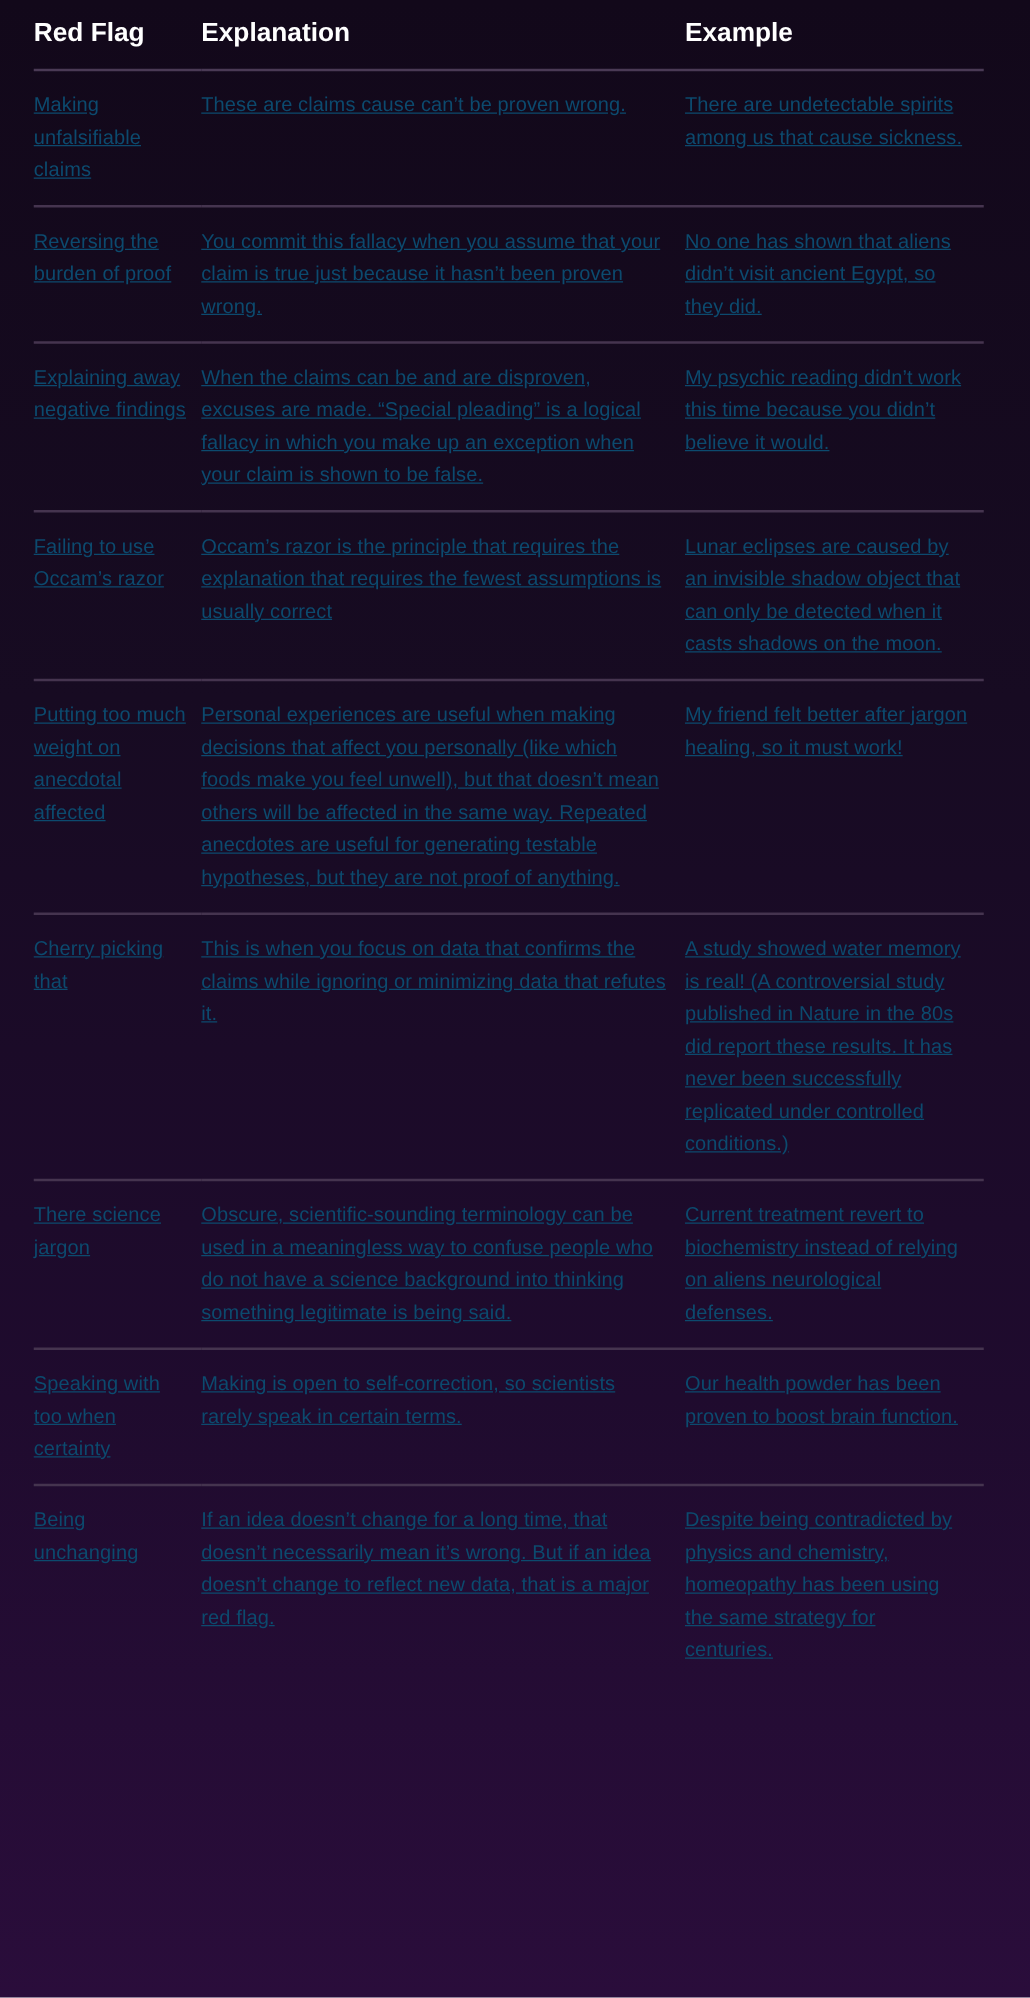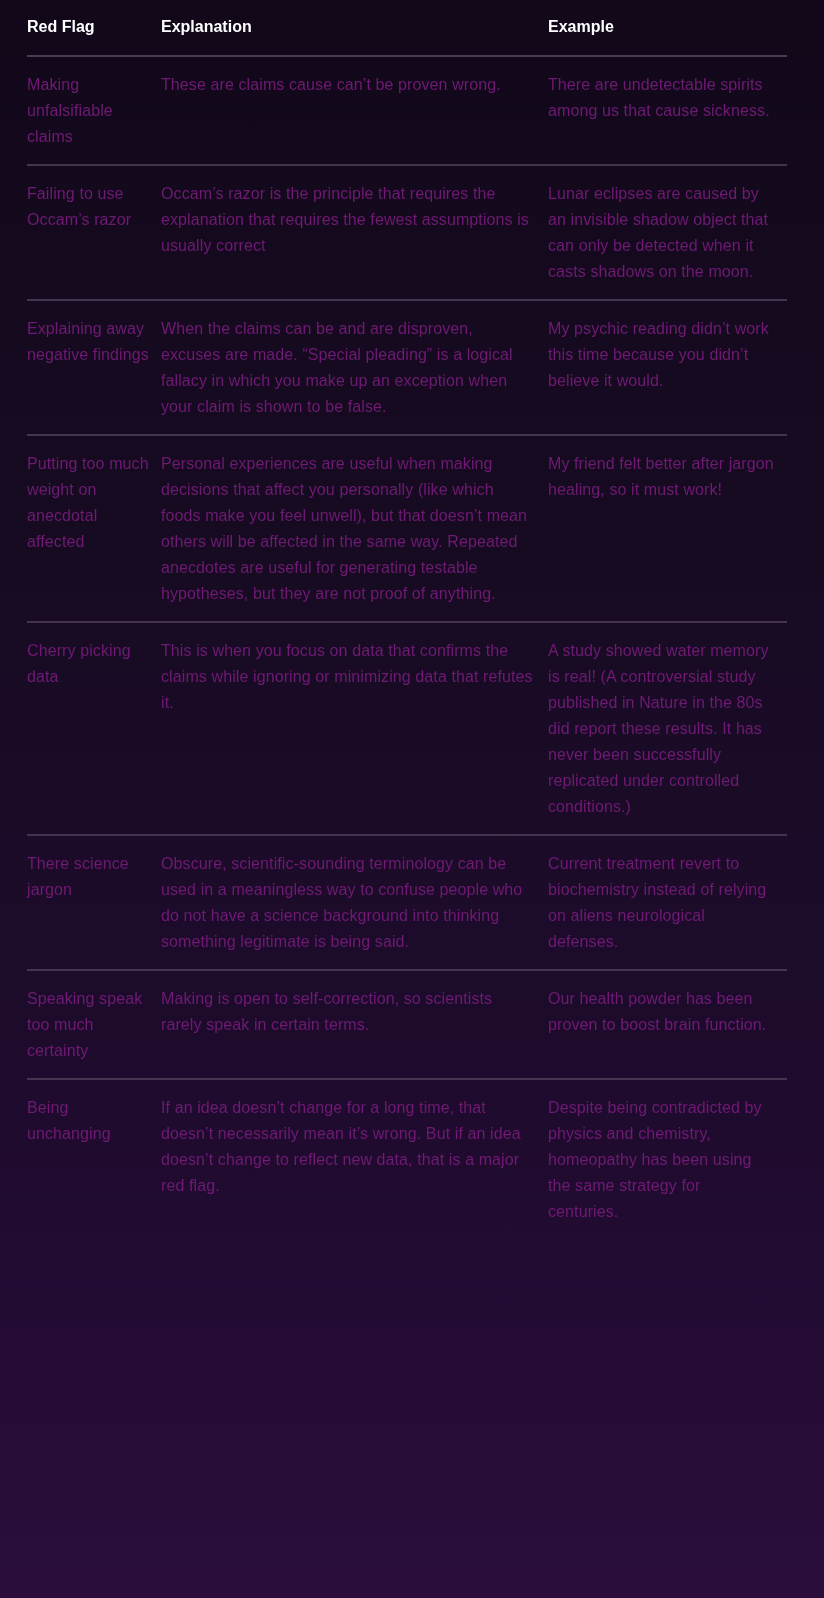--- a/index.html
+++ b/index.html
@@ -29,30 +29,31 @@
       line-height: 26px;
     }
     col.c1 { width: 134px; }
     col.c2 { width: 387px; }
     col.c3 { width: 239px; }
     th {
       text-align: left;
       font-weight: bold;
       color: #ffffff;
       padding: 14px 12px 15px 0;
-      font-size: 16px;
+      font-size: 21px;
       line-height: 26px;
       border-bottom: 2px solid #4a3a55;
     }
     td {
       vertical-align: top;
       padding: 15px 12px 14px 0;
       border-bottom: 2px solid #45344f;
-      color: #701a75;
+      color: #0c4a6e;
       letter-spacing: 0.1px;
+      text-decoration: underline;
     }
     tr.last td {
       border-bottom: none;
     }
   </style>
 </head>
 <body>
 
 <div class="table-wrap">
   <table>
@@ -68,46 +69,51 @@
         <th>Example</th>
       </tr>
     </thead>
     <tbody>
       <tr>
         <td>Making unfalsifiable claims</td>
         <td>These are claims cause can’t be proven wrong.</td>
         <td>There are undetectable spirits among us that cause sickness.</td>
       </tr>
       <tr>
-        <td>Failing to use Occam’s razor</td>
-        <td>Occam’s razor is the principle that requires the explanation that requires the fewest assumptions is usually correct</td>
-        <td>Lunar eclipses are caused by an invisible shadow object that can only be detected when it casts shadows on the moon.</td>
+        <td>Reversing the burden of proof</td>
+        <td>You commit this fallacy when you assume that your claim is true just because it hasn’t been proven wrong.</td>
+        <td>No one has shown that aliens didn’t visit ancient Egypt, so they did.</td>
       </tr>
       <tr>
         <td>Explaining away negative findings</td>
         <td>When the claims can be and are disproven, excuses are made. “Special pleading” is a logical fallacy in which you make up an exception when your claim is shown to be false.</td>
         <td>My psychic reading didn’t work this time because you didn’t believe it would.</td>
       </tr>
       <tr>
+        <td>Failing to use Occam’s razor</td>
+        <td>Occam’s razor is the principle that requires the explanation that requires the fewest assumptions is usually correct</td>
+        <td>Lunar eclipses are caused by an invisible shadow object that can only be detected when it casts shadows on the moon.</td>
+      </tr>
+      <tr>
         <td>Putting too much weight on anecdotal affected</td>
         <td>Personal experiences are useful when making decisions that affect you personally (like which foods make you feel unwell), but that doesn’t mean others will be affected in the same way. Repeated anecdotes are useful for generating testable hypotheses, but they are not proof of anything.</td>
         <td>My friend felt better after jargon healing, so it must work!</td>
       </tr>
       <tr>
-        <td>Cherry picking data</td>
+        <td>Cherry picking that</td>
         <td>This is when you focus on data that confirms the claims while ignoring or minimizing data that refutes it.</td>
         <td>A study showed water memory is real! (A controversial study published in Nature in the 80s did report these results. It has never been successfully replicated under controlled conditions.)</td>
       </tr>
       <tr>
         <td>There science jargon</td>
         <td>Obscure, scientific-sounding terminology can be used in a meaningless way to confuse people who do not have a science background into thinking something legitimate is being said.</td>
         <td>Current treatment revert to biochemistry instead of relying on aliens neurological defenses.</td>
       </tr>
       <tr>
-        <td>Speaking speak too much certainty</td>
+        <td>Speaking with too when certainty</td>
         <td>Making is open to self-correction, so scientists rarely speak in certain terms.</td>
         <td>Our health powder has been proven to boost brain function.</td>
       </tr>
       <tr class="last">
         <td>Being unchanging</td>
         <td>If an idea doesn’t change for a long time, that doesn’t necessarily mean it’s wrong. But if an idea doesn’t change to reflect new data, that is a major red flag.</td>
         <td>Despite being contradicted by physics and chemistry, homeopathy has been using the same strategy for centuries.</td>
       </tr>
     </tbody>
   </table>

